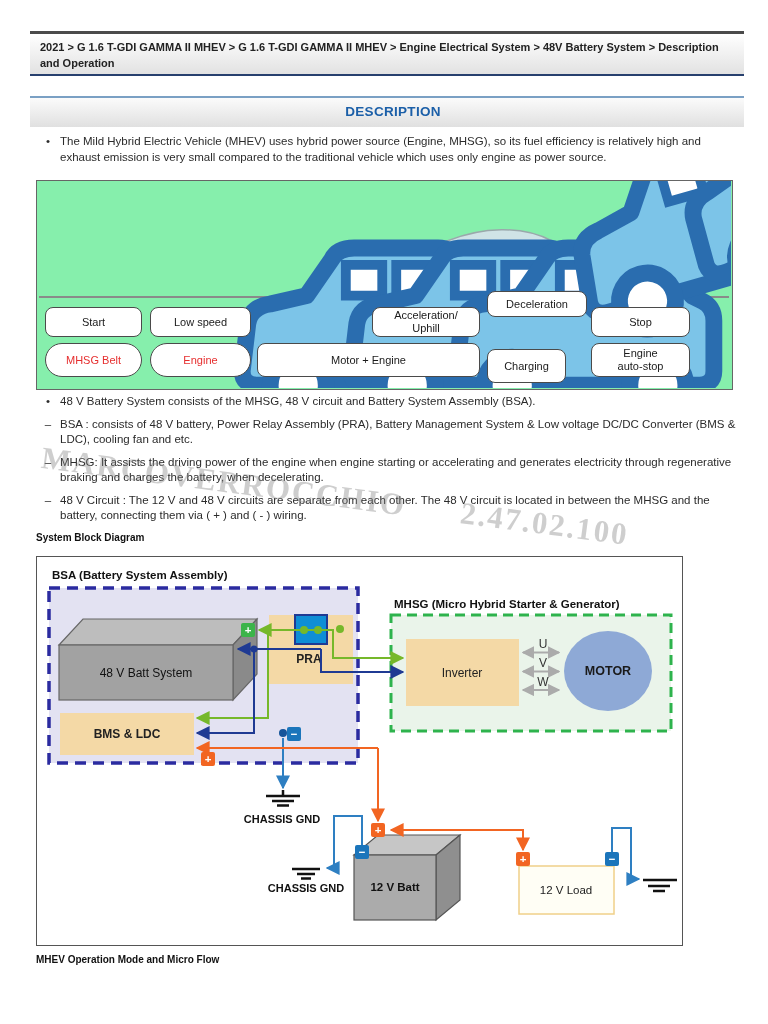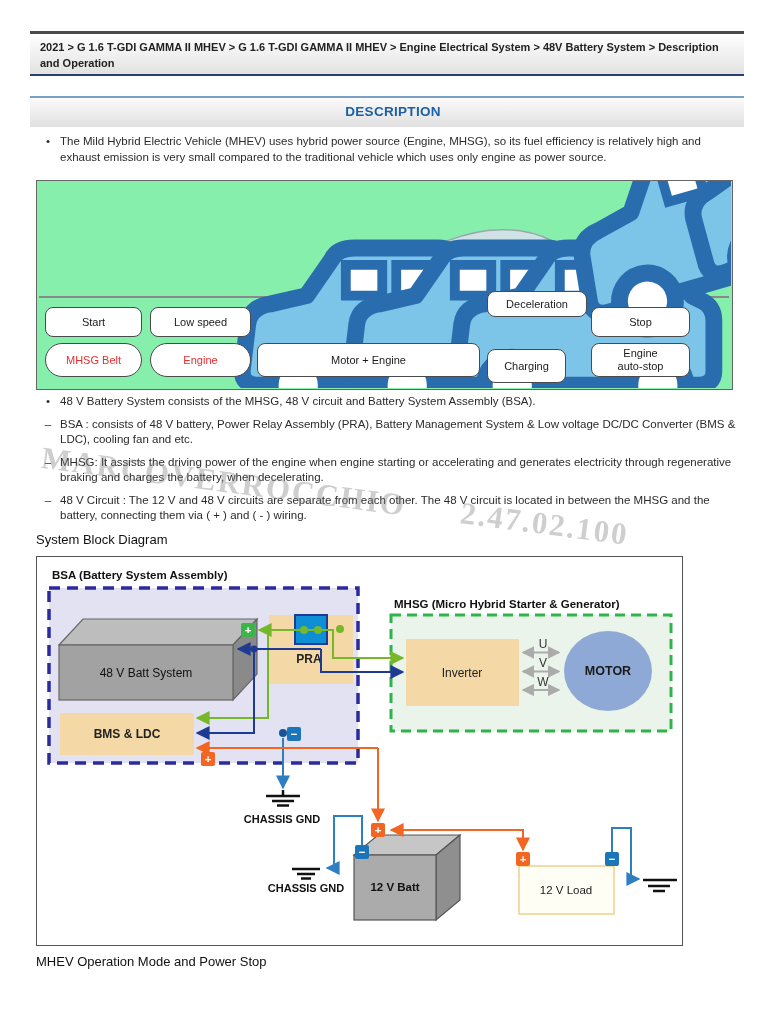--- a/index.html
+++ b/index.html
@@ -23,21 +23,21 @@
   .introwrap{left:36px;top:134px;width:702px;}
   .bulletswrap{left:36px;top:394px;width:702px;}
   
   .carbox{left:36px;top:180px;width:697px;height:210px;border:1.5px solid #666;
       box-sizing:border-box;background:#86efac;}
   .modecell{position:absolute;border:1.5px solid #4a4a4a;border-radius:8px;background:#fff;
       display:flex;align-items:center;justify-content:center;text-align:center;
       font-size:11px;line-height:13px;color:#1a1a1a;white-space:pre-line;box-sizing:border-box;}
   .modecell.red{color:#e62e2e;border-radius:17px;}
   
-  .h2{font-size:13px;font-weight:normal;color:#111;}
+  .h2{font-size:10px;font-weight:bold;color:#111;}
   
   .diagbox{left:36px;top:556px;width:647px;height:390px;border:1.5px solid #555;
       box-sizing:border-box;background:#fff;}
   
   .watermark{left:44px;top:440px;width:620px;transform:rotate(7.5deg);transform-origin:0 0;
       font-family:"Liberation Serif", serif;font-weight:bold;font-size:31px;
       color:rgba(125,125,125,.38);letter-spacing:2px;pointer-events:none;white-space:nowrap;}
   .watermark .wm2{margin-left:55px;}
   svg text{font-family:"Liberation Sans", sans-serif;}
 </style>
@@ -87,20 +87,22 @@
       <g transform="translate(447,9) scale(0.92) rotate(-22 52 34)">
           <use href="#car"></use>
         </g>
       <g transform="translate(558,53) scale(0.92)">
           <use href="#car"></use>
         </g>
     </svg>
 
     <div class="modecell" style="left:8px;top:126px;width:97px;height:30px;">Start</div>
     <div class="modecell" style="left:113px;top:126px;width:101px;height:30px;">Low speed</div>
+    <div class="modecell" style="left:335px;top:126px;width:108px;height:30px;">Acceleration/
+Uphill</div>
     <div class="modecell" style="left:450px;top:110px;width:100px;height:26px;">Deceleration</div>
     <div class="modecell" style="left:554px;top:126px;width:99px;height:30px;">Stop</div>
 
     <div class="modecell red" style="left:8px;top:162px;width:97px;height:34px;">MHSG Belt</div>
     <div class="modecell red" style="left:113px;top:162px;width:101px;height:34px;">Engine</div>
     <div class="modecell" style="left:220px;top:162px;width:223px;height:34px;">Motor + Engine</div>
     <div class="modecell" style="left:450px;top:168px;width:79px;height:34px;">Charging</div>
     <div class="modecell" style="left:554px;top:162px;width:99px;height:34px;">Engine
 auto-stop</div>
   </div>
@@ -267,15 +269,15 @@
       <text x="269" y="335" font-size="11" font-weight="bold" fill="#111" text-anchor="middle">CHASSIS GND</text>
 
       <g stroke="#111" stroke-width="2.5">
         <line x1="606" y1="323" x2="640" y2="323"></line>
         <line x1="611" y1="329" x2="633" y2="329"></line>
         <line x1="616" y1="334" x2="628" y2="334"></line>
       </g>
     </svg>
   </div>
 
-  <div class="abs h2" style="left:36px;top:954px;">MHEV Operation Mode and Power Stop</div>
+  <div class="abs h2" style="left:36px;top:954px;">MHEV Operation Mode and Micro Flow</div>
 
 </div>
 
 </body></html>

